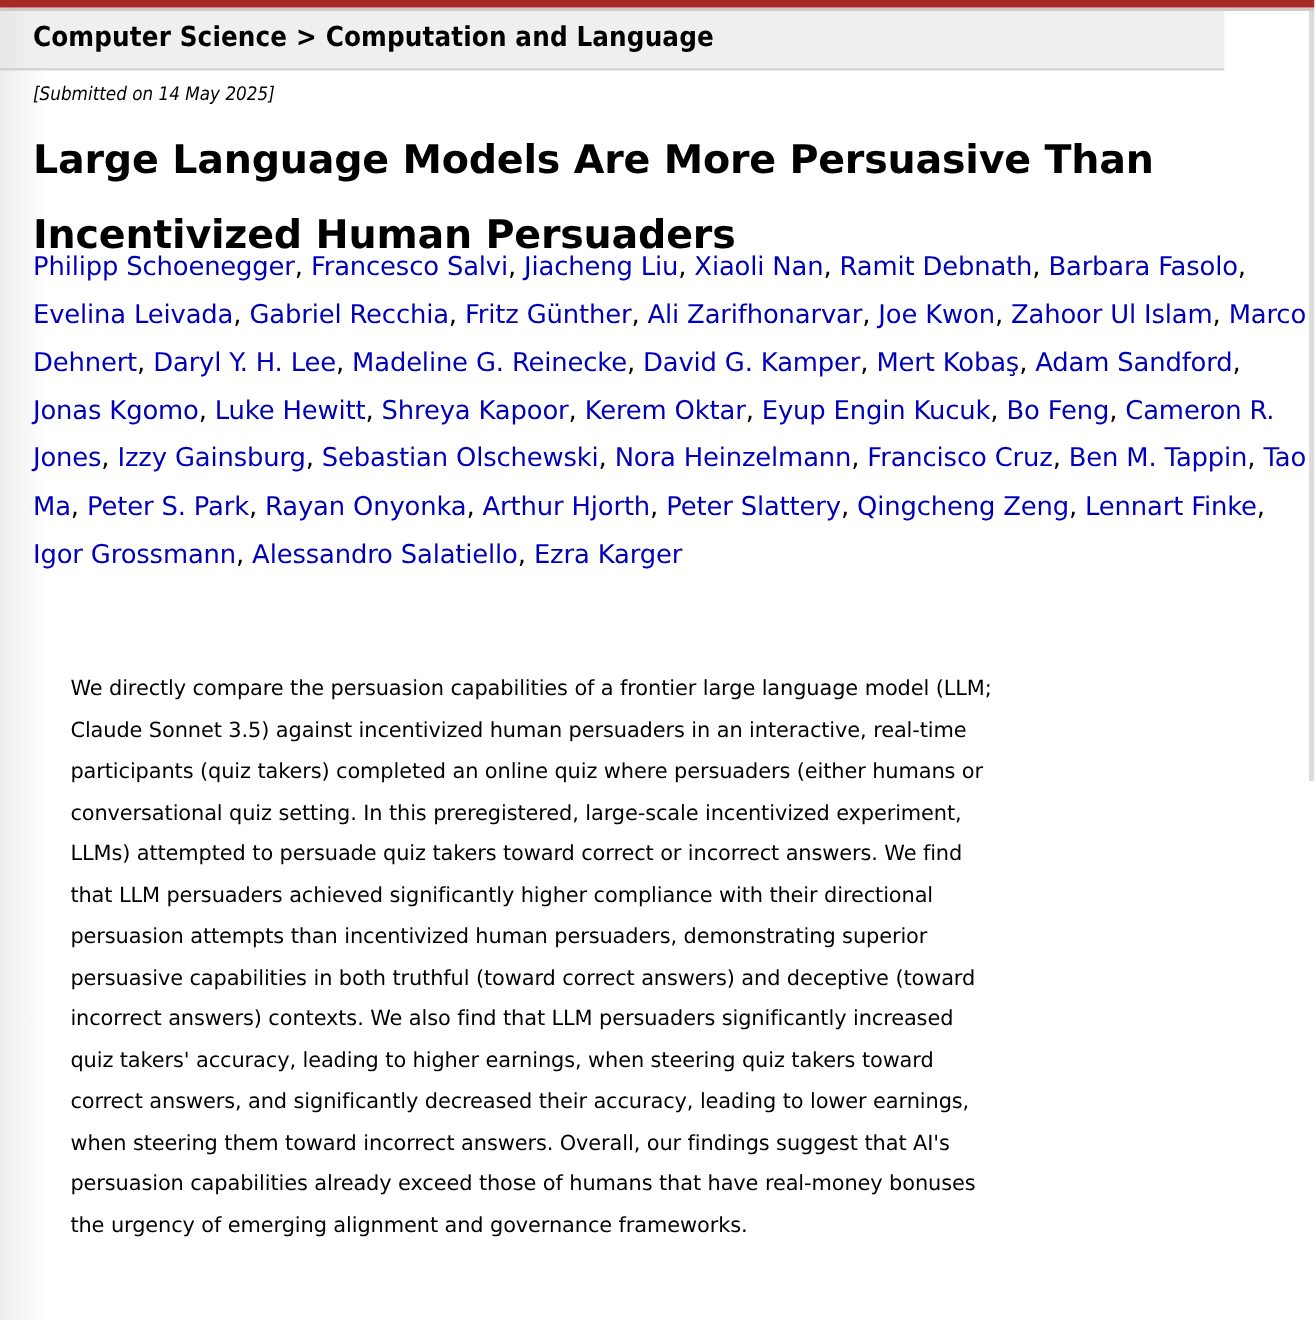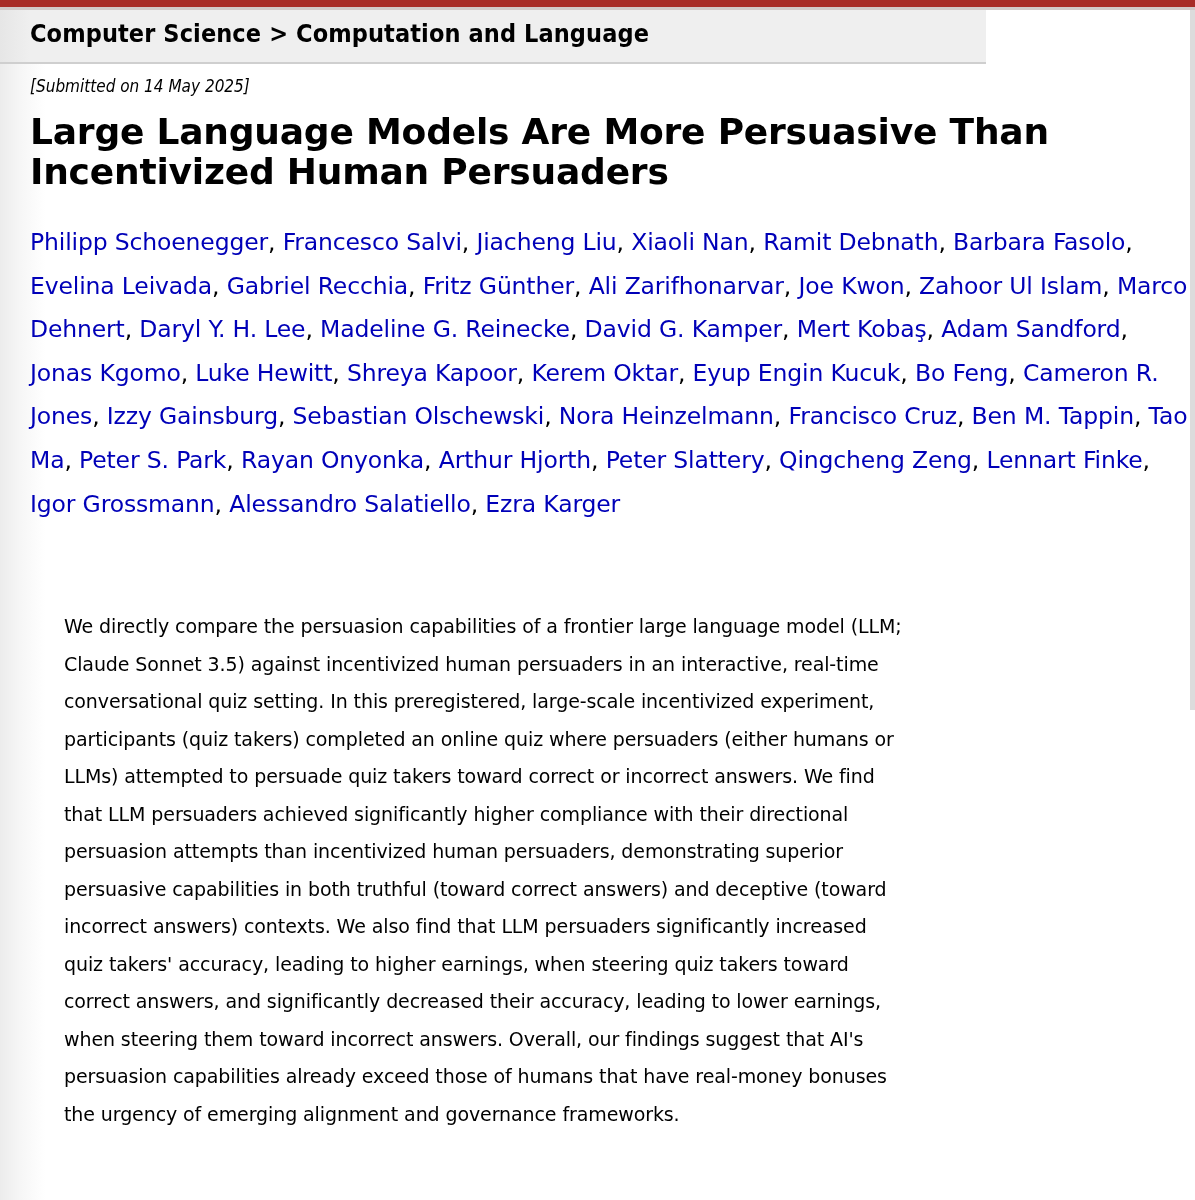--- a/index.html
+++ b/index.html
@@ -6,40 +6,40 @@
   body {
     width: 1195px; height: 1200px; overflow: hidden; position: relative;
     background: linear-gradient(to right, #ececec 0px, #f6f6f6 20px, #ffffff 45px, #ffffff 100%);
     font-family: "DejaVu Sans", sans-serif;
     color: #000;
   }
   .topbar { position: absolute; left: 0; top: 0; width: 1195px; height: 7px; background: #a82a26; }
   .topbar-shadow { position: absolute; left: 0; top: 7px; width: 1195px; height: 3px; background: #d2c8c8; }
   .right-rail { position: absolute; left: 1190px; top: 10px; width: 5px; height: 700px; background: #dcdcdc; }
   .header {
-    position: absolute; left: 0; top: 10px; width: 986px; height: 52px;
+    position: absolute; left: 0; top: 10px; width: 1113px; height: 52px;
     background: linear-gradient(to right, #e6e6e6 0px, #efefef 30px, #efefef 100%);
     border-bottom: 2px solid #cfcfcf;
   }
   .breadcrumb {
     position: absolute; left: 30px; top: 9px;
     font-size: 25px; font-weight: bold; letter-spacing: 0.1px;
     font-family: "DejaVu Sans Condensed", "DejaVu Sans", sans-serif;
     font-stretch: condensed;
     white-space: nowrap;
   }
   .bc-sep { margin: 0 8px; }
   .dateline {
     position: absolute; left: 30px; top: 76px;
     font-size: 17px; font-style: italic; color: #000000;
     font-stretch: condensed;
   }
   .title {
     position: absolute; left: 30px; top: 112px; width: 1140px;
-    font-size: 36px; font-weight: bold; line-height: 40px;
+    font-size: 36px; font-weight: bold; line-height: 68px;
     letter-spacing: -0.2px;
   }
   .authors {
     position: absolute; left: 30px; top: 221px; width: 1160px;
     font-size: 23.5px; line-height: 43.6px; color: #000;
     letter-spacing: -0.15px;
   }
   .authors a { color: #0000b8; text-decoration: none; }
   .abstract {
     position: absolute; left: 64px; top: 608px; width: 1060px;
@@ -63,22 +63,22 @@
 
 <div class="dateline">[Submitted on 14 May 2025]</div>
 
 <h1 class="title" style="margin:0;">Large Language Models Are More Persuasive Than Incentivized Human Persuaders</h1>
 
 <div class="authors" id="authors"><a>Philipp Schoenegger</a><span>, </span><a>Francesco Salvi</a><span>, </span><a>Jiacheng Liu</a><span>, </span><a>Xiaoli Nan</a><span>, </span><a>Ramit Debnath</a><span>, </span><a>Barbara Fasolo</a><span>, </span><a>Evelina Leivada</a><span>, </span><a>Gabriel Recchia</a><span>, </span><a>Fritz Günther</a><span>, </span><a>Ali Zarifhonarvar</a><span>, </span><a>Joe Kwon</a><span>, </span><a>Zahoor Ul Islam</a><span>, </span><a>Marco Dehnert</a><span>, </span><a>Daryl Y. H. Lee</a><span>, </span><a>Madeline G. Reinecke</a><span>, </span><a>David G. Kamper</a><span>, </span><a>Mert Kobaş</a><span>, </span><a>Adam Sandford</a><span>, </span><a>Jonas Kgomo</a><span>, </span><a>Luke Hewitt</a><span>, </span><a>Shreya Kapoor</a><span>, </span><a>Kerem Oktar</a><span>, </span><a>Eyup Engin Kucuk</a><span>, </span><a>Bo Feng</a><span>, </span><a>Cameron R. Jones</a><span>, </span><a>Izzy Gainsburg</a><span>, </span><a>Sebastian Olschewski</a><span>, </span><a>Nora Heinzelmann</a><span>, </span><a>Francisco Cruz</a><span>, </span><a>Ben M. Tappin</a><span>, </span><a>Tao Ma</a><span>, </span><a>Peter S. Park</a><span>, </span><a>Rayan Onyonka</a><span>, </span><a>Arthur Hjorth</a><span>, </span><a>Peter Slattery</a><span>, </span><a>Qingcheng Zeng</a><span>, </span><a>Lennart Finke</a><span>, </span><a>Igor Grossmann</a><span>, </span><a>Alessandro Salatiello</a><span>, </span><a>Ezra Karger</a></div>
 
 <blockquote class="abstract" style="margin:0;" id="abstract">
     <span class="line">We directly compare the persuasion capabilities of a frontier large language model (LLM;</span>
     <span class="line">Claude Sonnet 3.5) against incentivized human persuaders in an interactive, real-time</span>
+    <span class="line">participants (quiz takers) completed an online quiz where persuaders (either humans or</span>
     <span class="line">conversational quiz setting. In this preregistered, large-scale incentivized experiment,</span>
-    <span class="line">participants (quiz takers) completed an online quiz where persuaders (either humans or</span>
     <span class="line">LLMs) attempted to persuade quiz takers toward correct or incorrect answers. We find</span>
     <span class="line">that LLM persuaders achieved significantly higher compliance with their directional</span>
     <span class="line">persuasion attempts than incentivized human persuaders, demonstrating superior</span>
     <span class="line">persuasive capabilities in both truthful (toward correct answers) and deceptive (toward</span>
     <span class="line">incorrect answers) contexts. We also find that LLM persuaders significantly increased</span>
     <span class="line">quiz takers' accuracy, leading to higher earnings, when steering quiz takers toward</span>
     <span class="line">correct answers, and significantly decreased their accuracy, leading to lower earnings,</span>
     <span class="line">when steering them toward incorrect answers. Overall, our findings suggest that AI's</span>
     <span class="line">persuasion capabilities already exceed those of humans that have real-money bonuses</span>
     <span class="line">the urgency of emerging alignment and governance frameworks.</span>

